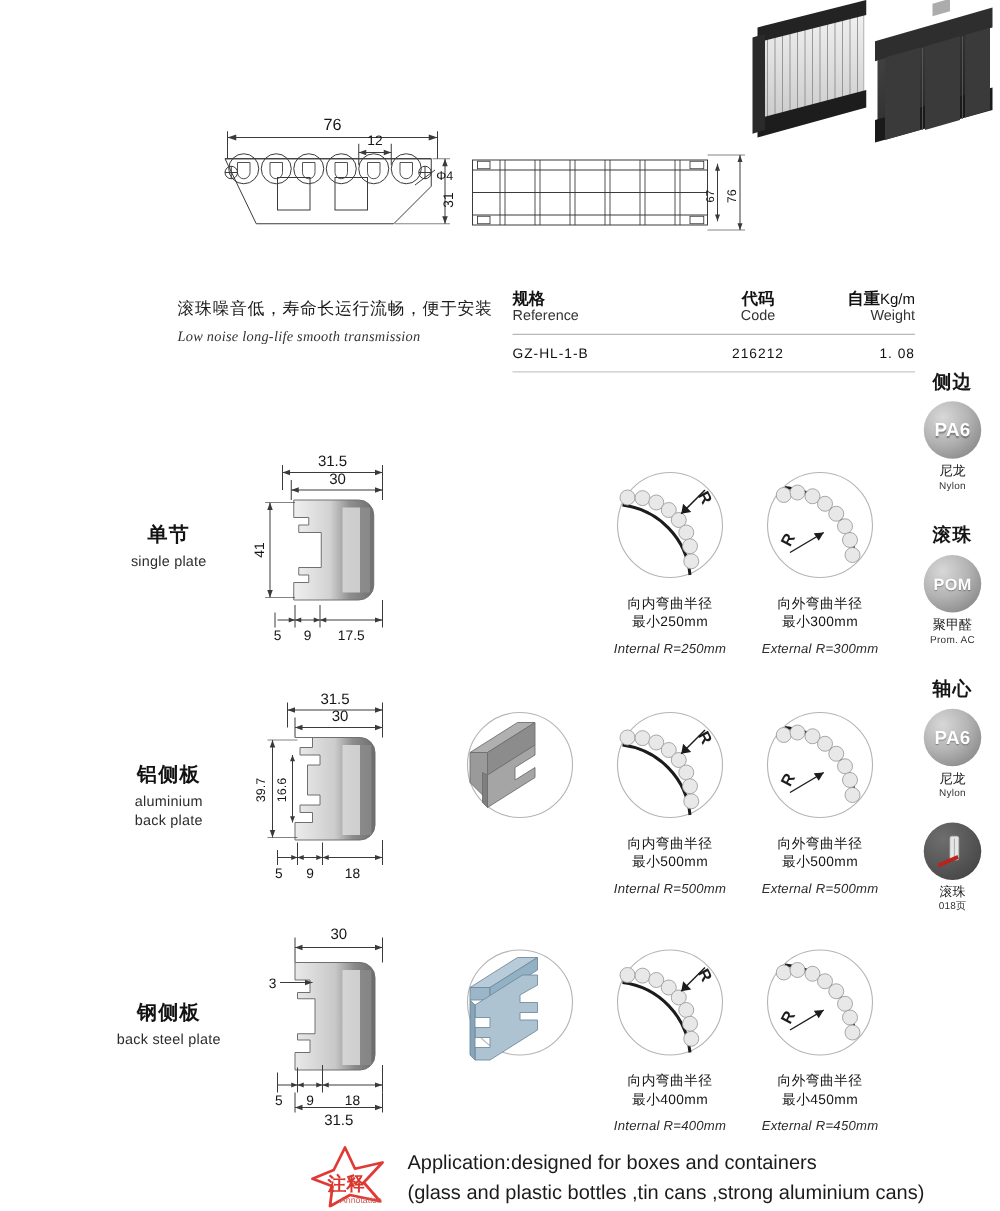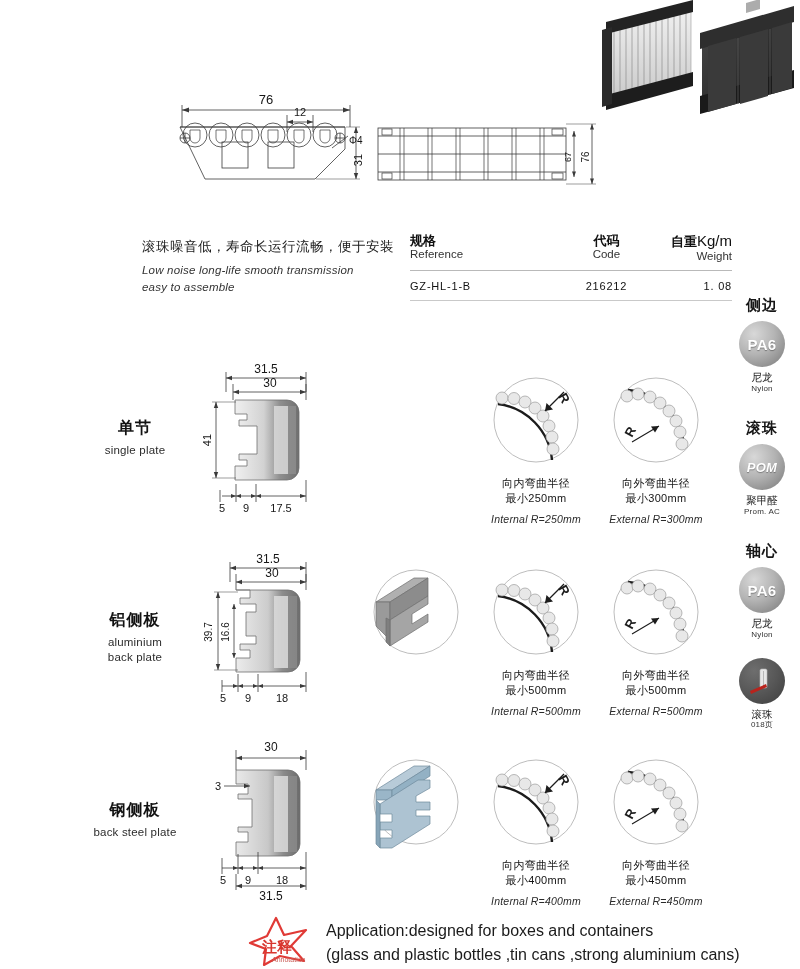--- a/index.html
+++ b/index.html
@@ -32,56 +32,56 @@
   .photo {
     position: absolute; left: 596px; top: 0px; width: 204px; height: 118px;
     overflow: hidden;
   }
   .photo svg { display:block; }
 
   
   .drawing-top { position: absolute; left: 0; top: 80px; width: 620px; height: 125px; }
 
   
-  .features { position: absolute; left: 142px; top: 238px; width: 250px; }
+  .features { position: absolute; left: 142px; top: 238px; width: 250px; font-family: Liberation Serif, serif; }
   .feat-cn { font-size: 13.5px; color: #1c1c1c; letter-spacing: .5px; white-space: nowrap; }
   .feat-en { font-size: 11.5px; font-style: italic; color: #333; line-height: 1.45; margin-top: 6px; letter-spacing: .2px; }
 
   
   .spec { position: absolute; left: 410px; top: 232px; width: 322px; }
   .spec table { width: 100%; border-collapse: collapse; }
   .spec th, .spec td { text-align: left; font-weight: normal; padding: 0; }
   .spec thead th { padding-bottom: 6px; }
   .spec .hcn { font-size: 13px; font-weight: bold; color: #111; display: block; line-height: 1.15; }
   .spec .hen { font-size: 11.5px; color: #333; display: block; line-height: 1.2; }
   .spec .colA { width: 46%; }
   .spec .colB { width: 30%; text-align: center !important; }
   .spec .colC { width: 24%; text-align: right !important; }
   .spec .colB .hcn, .spec .colB .hen { text-align: center; }
   .spec .colC .hcn, .spec .colC .hen { text-align: right; }
-  .spec .kg { font-size: 15px; font-weight: normal; }
+  .spec .kg { font-size: 12px; font-weight: normal; }
   .spec tbody td { font-size: 11px; color: #111; padding: 9px 0 8px 0; letter-spacing: .8px; }
   .spec .rule { height: 1px; background: #b9b9b9; }
   .spec .rule-thin { height: 1px; background: #c9c9c9; }
 
   
   .sidebar { position: absolute; left: 724px; top: 296px; width: 76px; }
   .side-block { text-align: center; margin-bottom: 4px; }
   .side-title { font-size: 15px; font-weight: bold; color: #161616; letter-spacing: 1px; margin-bottom: 6px; }
   .badge {
     width: 46px; height: 46px; border-radius: 50%;
     margin: 0 auto;
     background: radial-gradient(circle at 33% 28%, #d8d8d8 0%, #b4b4b4 45%, #8f8f8f 78%, #777 100%);
     color: #ffffff;
     font-size: 15px; font-weight: bold;
     display: flex; align-items: center; justify-content: center;
     text-shadow: 0 1px 1px rgba(0,0,0,.35);
     letter-spacing: .3px;
   }
-  .badge.small-text { font-size: 13px; font-style: italic; }
+  .badge.small-text { font-size: 13px; }
   .badge-dark {
     background: radial-gradient(circle at 33% 28%, #6e6e6e 0%, #575757 50%, #3d3d3d 100%);
     position: relative; overflow: hidden;
   }
   .side-cn { font-size: 10.5px; color: #222; margin-top: 4px; line-height: 1.2; }
   .side-en { font-size: 8px; color: #333; line-height: 1.2; letter-spacing: .2px; }
   .side-spacer-lg { height: 22px; }
   .side-spacer-sm { height: 14px; }
 
   
@@ -283,21 +283,20 @@
         <text x="571" y="77" font-size="9" transform="rotate(-90 571 77)" text-anchor="middle">67</text>
         <text x="589" y="77" font-size="10" transform="rotate(-90 589 77)" text-anchor="middle">76</text>
       </g>
     </svg>
   </div>
 
   <div class="features">
     <div class="feat-cn">滚珠噪音低，寿命长运行流畅，便于安装</div>
     <div class="feat-en">
       <div>Low noise  long-life  smooth transmission</div>
-      <div>easy to assemble</div>
     </div>
   </div>
 
   <div class="spec">
     <table>
       <thead>
         <tr>
           <th class="colA">
             <span class="hcn">规格</span>
             <span class="hen">Reference</span>

